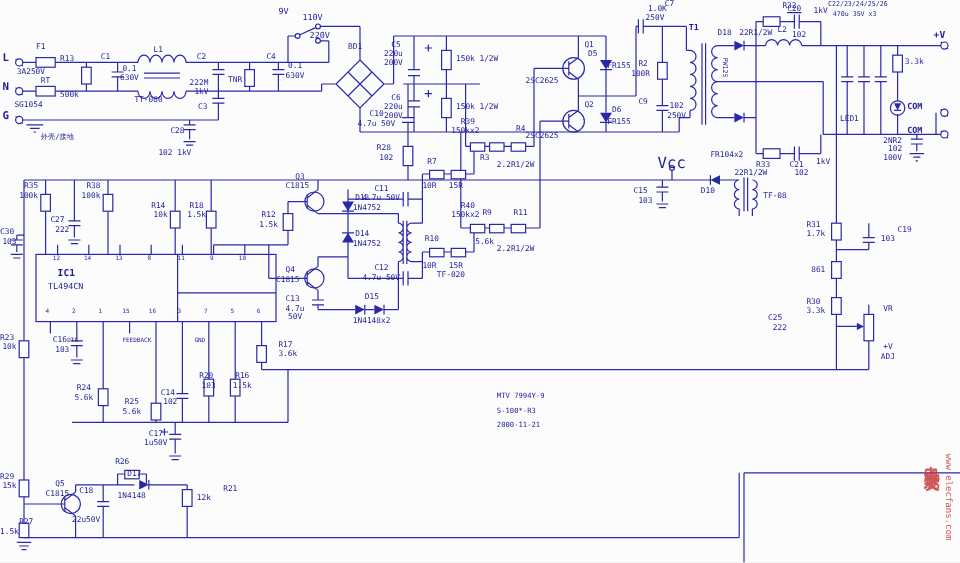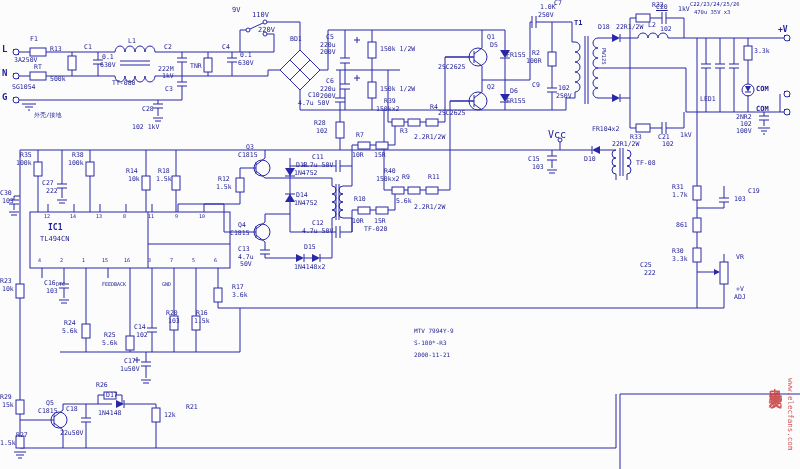--- a/index.html
+++ b/index.html
@@ -214,21 +214,21 @@
       <span class="lbl" style="left: 736px; top: 114px;">2NR2</span>
       <span class="lbl" style="left: 740px; top: 121px;">102</span>
       <span class="lbl" style="left: 736px; top: 128px;">100V</span>
       <span class="lbl b" style="left: 756px; top: 86px; font-size: 7px;">COM</span>
       <span class="lbl b" style="left: 756px; top: 106px; font-size: 7px;">COM</span>
       <span class="lbl" style="left: 630px; top: 134px;">R33</span>
       <span class="lbl" style="left: 612px; top: 141px;">22R1/2W</span>
       <span class="lbl" style="left: 658px; top: 134px;">C21</span>
       <span class="lbl" style="left: 662px; top: 141px;">102</span>
       <span class="lbl" style="left: 680px; top: 132px;">1kV</span>
-      <span class="lbl" style="left: 548px; top: 130px; font-size: 10px;">Vcc</span>
+      <span class="lbl" style="left: 548px; top: 130px; font-size: 13px;">Vcc</span>
       <span class="lbl" style="left: 592px; top: 126px;">FR104x2</span>
       <span class="lbl" style="left: 584px; top: 156px;">D10</span>
       <span class="lbl" style="left: 636px; top: 160px;">TF-08</span>
       <span class="lbl" style="left: 528px; top: 156px;">C15</span>
       <span class="lbl" style="left: 532px; top: 164px;">103</span>
       <span class="lbl" style="left: 672px; top: 184px;">R31</span>
       <span class="lbl" style="left: 672px; top: 192px;">1.7k</span>
       <span class="lbl" style="left: 732px; top: 188px; padding-left: 16px;">C19</span>
       <span class="lbl" style="left: 734px; top: 196px;">103</span>
       <span class="lbl" style="left: 676px; top: 222px;">861</span>

